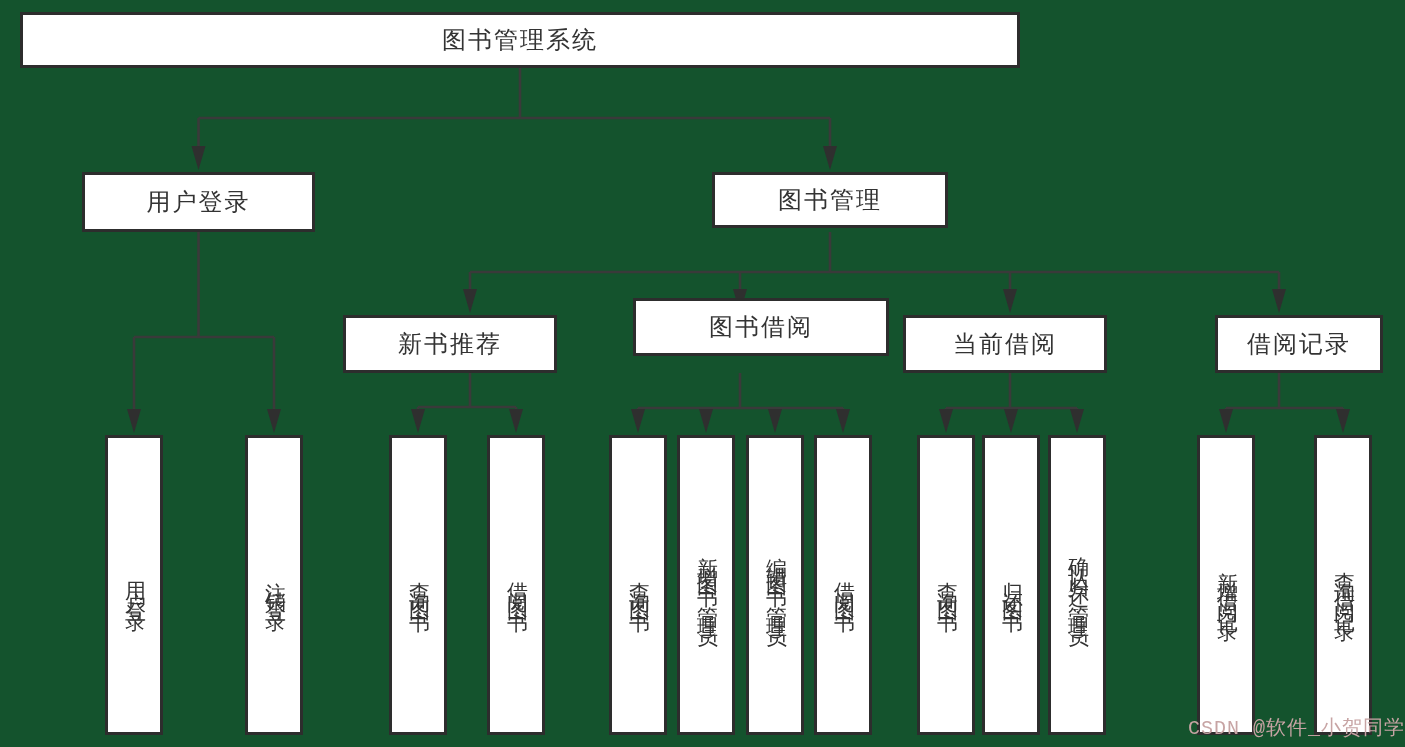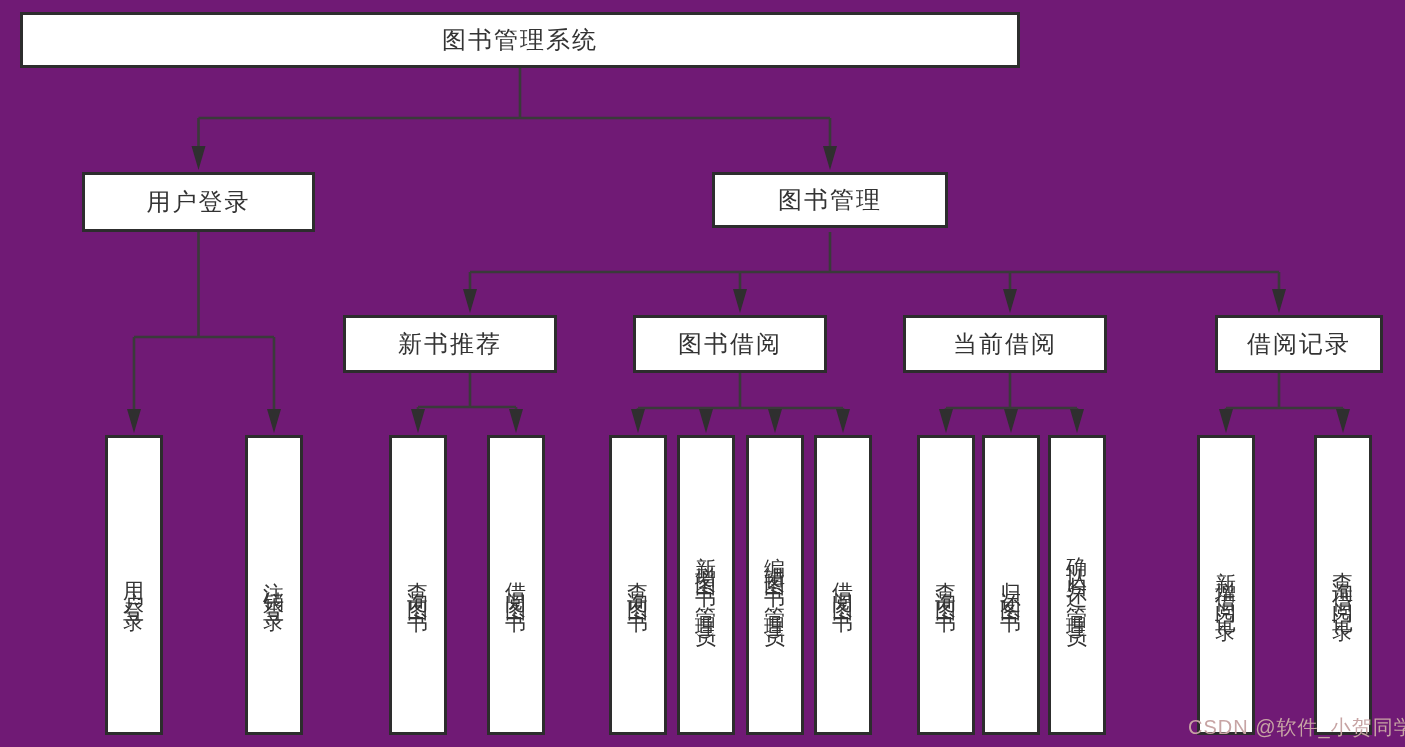--- a/index.html
+++ b/index.html
@@ -1,21 +1,21 @@
 <!DOCTYPE html>
 <html><head>
 <meta charset="utf-8">
 <style>
   html, body { margin: 0; padding: 0; background: #ffffff; }
   .stage {
     position: relative;
     width: 1405px;
     height: 747px;
-    background: #701a75;
-    font-family: Liberation Sans, sans-serif;
+    background: #14532d;
+    font-family: Liberation Mono, monospace;
     overflow: hidden;
   }
   svg.wires {
     position: absolute;
     left: 0; top: 0;
     width: 1405px; height: 747px;
     pointer-events: none;
   }
   svg.wires path {
     fill: none;
@@ -114,21 +114,21 @@
   <div class="node" style="left:82px;top:172px;width:233px;height:60px">
     <span class="hlbl">用户登录</span>
   </div>
   <div class="node" style="left:712px;top:172px;width:236px;height:56px">
     <span class="hlbl">图书管理</span>
   </div>
 
   <div class="node" style="left:343px;top:315px;width:214px;height:58px">
     <span class="hlbl">新书推荐</span>
   </div>
-  <div class="node" style="left:633px;top:315px;width:194px;height:58px">
+  <div class="node" style="left:633px;top:298px;width:256px;height:58px">
     <span class="hlbl">图书借阅</span>
   </div>
   <div class="node" style="left:903px;top:315px;width:204px;height:58px">
     <span class="hlbl">当前借阅</span>
   </div>
   <div class="node" style="left:1215px;top:315px;width:168px;height:58px">
     <span class="hlbl">借阅记录</span>
   </div>
 
   <div class="node leaf" style="left:105px;top:435px;width:58px;height:300px">

